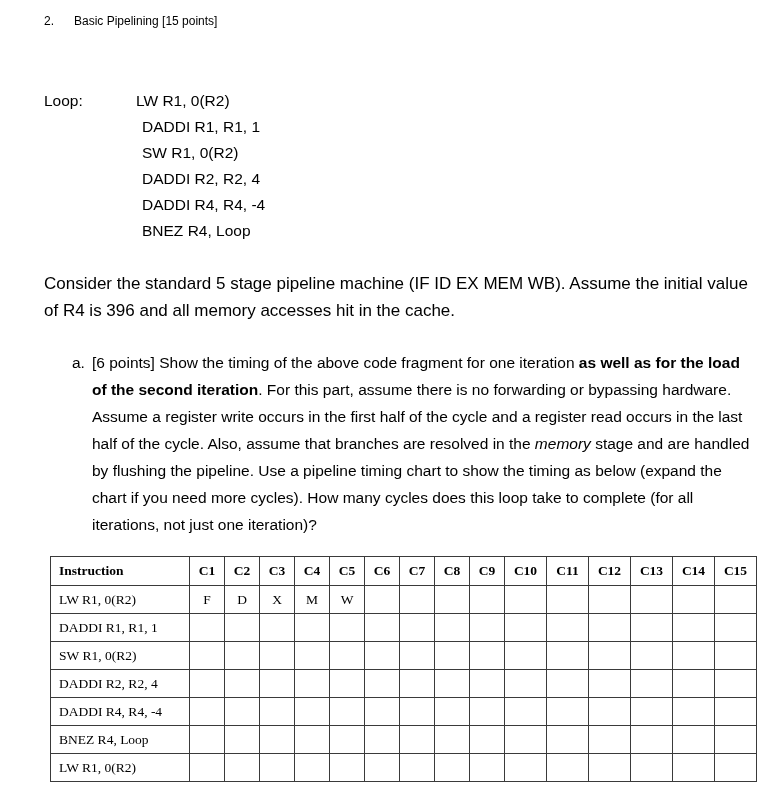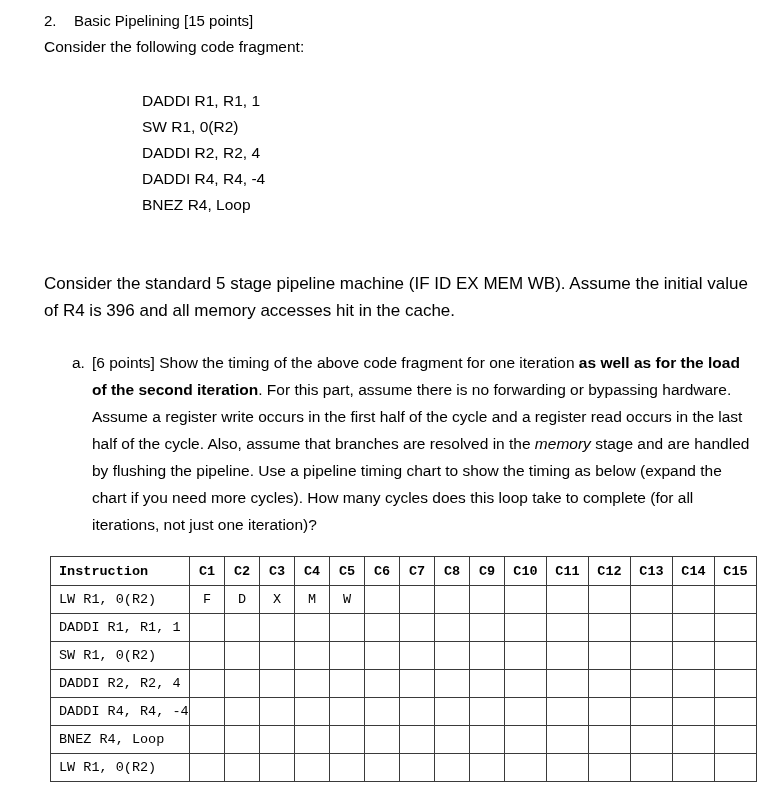--- a/index.html
+++ b/index.html
@@ -19,21 +19,21 @@
     width: 780px;
     height: 786px;
     overflow: hidden;
   }
 
   
   .q-head {
     position: absolute;
     left: 44px;
     top: 8px;
-    font-size: 15px;
+    font-size: 12px;
     line-height: 26px;
     white-space: pre;
   }
   .q-head .num { display: inline-block; width: 30px; }
 
   .lead {
     position: absolute;
     left: 44px;
     top: 34px;
     font-size: 15.5px;
@@ -84,21 +84,21 @@
   }
   .part b { font-weight: bold; }
   .part i { font-style: italic; }
 
   
   table.timing {
     position: absolute;
     left: 50px;
     top: 556px;
     border-collapse: collapse;
-    font-family: Liberation Mono, monospace;
+    font-family: Liberation Serif, serif;
     table-layout: fixed;
     padding-left: 19px;
   }
   table.timing th,
   table.timing td {
     border: 1px solid #3a3a3a;
     height: 27px;
     padding: 0;
     font-size: 13.5px;
     font-weight: normal;
@@ -127,23 +127,23 @@
     margin-top: 24px;
   }
 </style>
 </head>
 <body>
 
 <div class="page">
 
   <div class="q-head"><span class="num">2.</span><span>Basic Pipelining [15 points]</span></div>
 
-  <div class="lead">Consider the following code fragment:</div>
 
   <div class="code">
+    <div class="line"><span class="label">Loop:</span><span class="first-op">LW R1, 0(R2)</span></div>
     <div class="line"><span class="label"></span><span class="op">DADDI R1, R1, 1</span></div>
     <div class="line"><span class="label"></span><span class="op">SW R1, 0(R2)</span></div>
     <div class="line"><span class="label"></span><span class="op">DADDI R2, R2, 4</span></div>
     <div class="line"><span class="label"></span><span class="op">DADDI R4, R4, -4</span></div>
     <div class="line"><span class="label"></span><span class="op">BNEZ R4, Loop</span></div>
   </div>
 
   <div class="assume">Consider the standard 5 stage pipeline machine (IF ID EX MEM WB). Assume the initial value of R4 is 396 and all memory accesses hit in the cache.</div>
 
   <div class="part">

